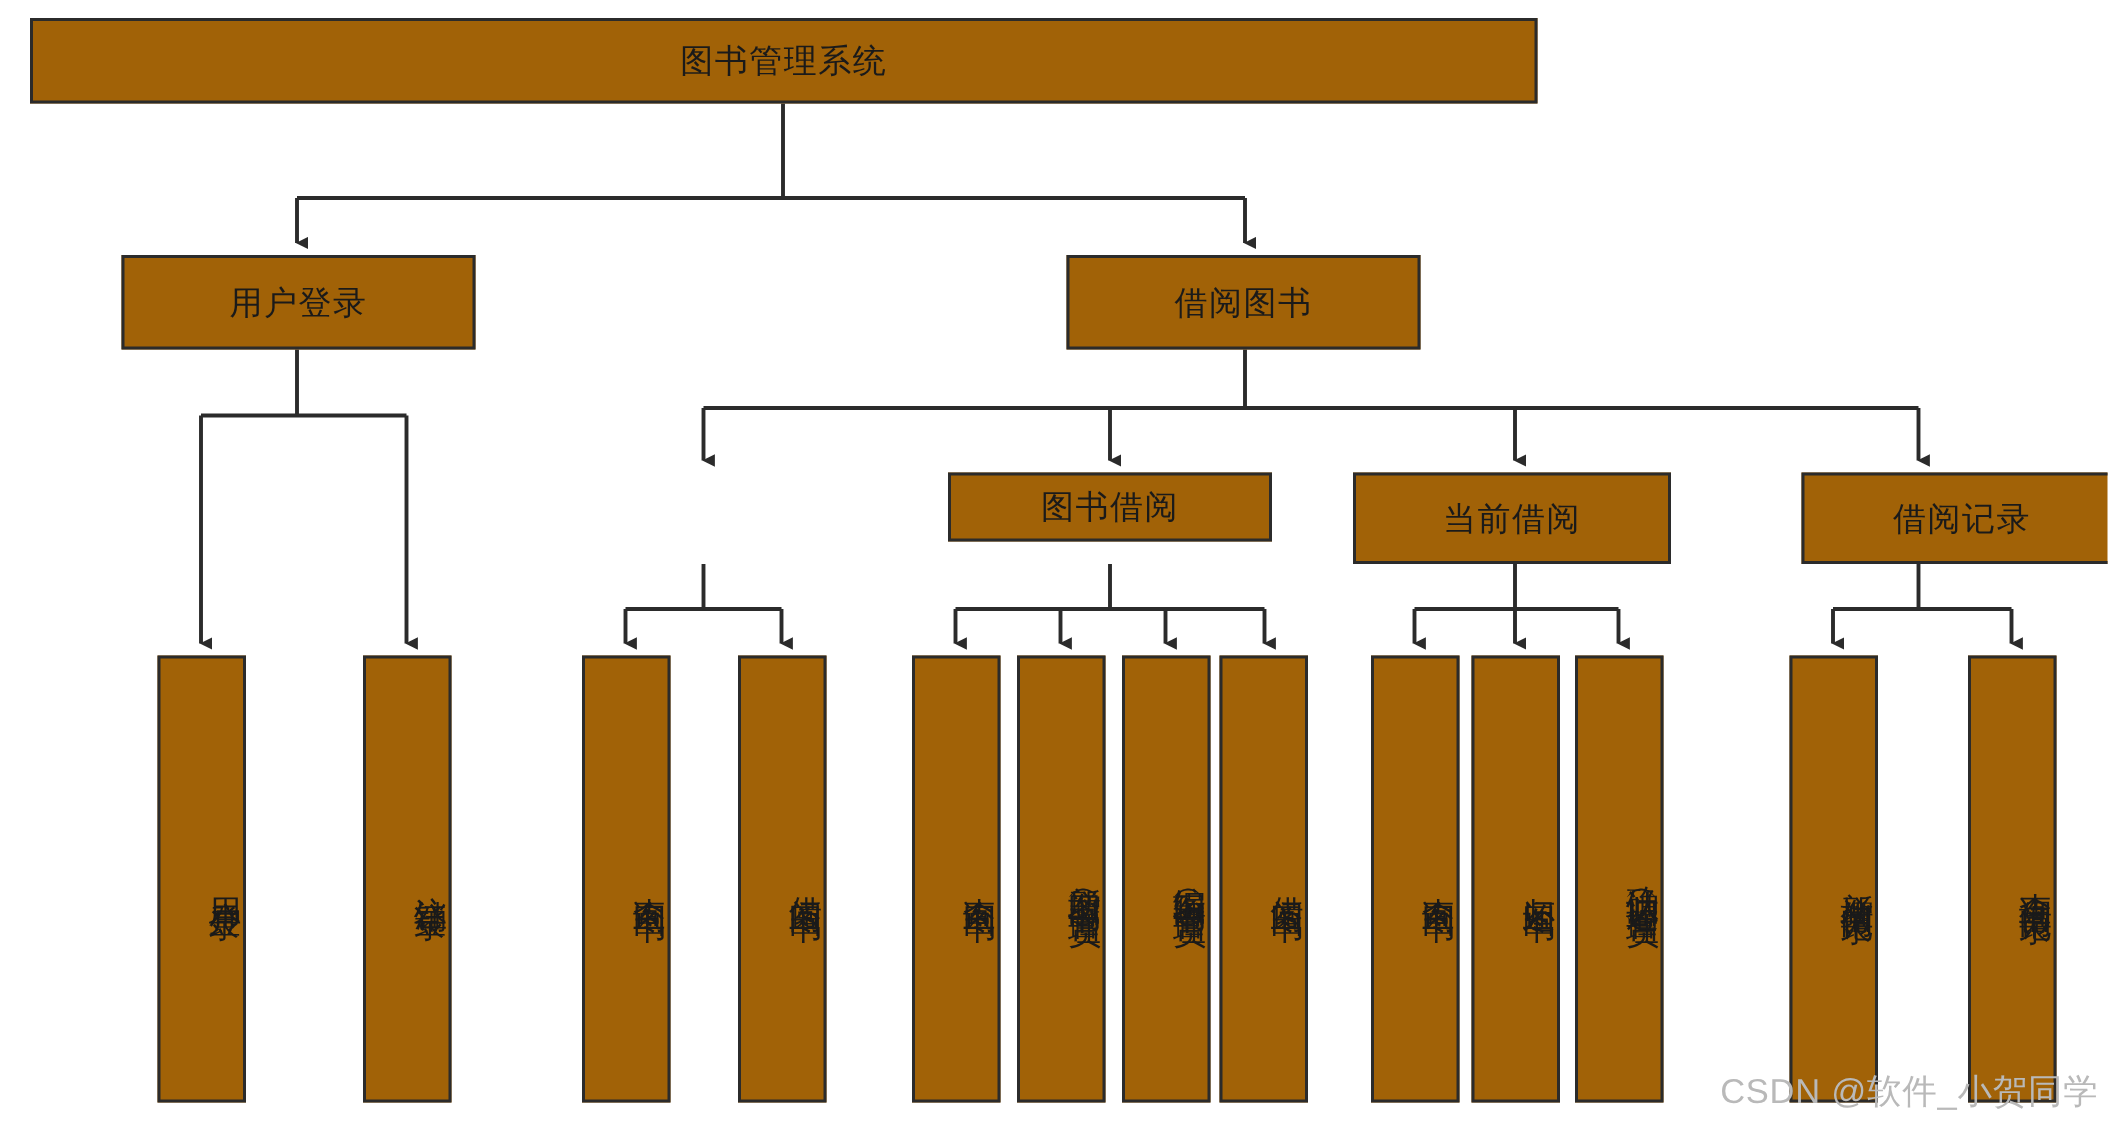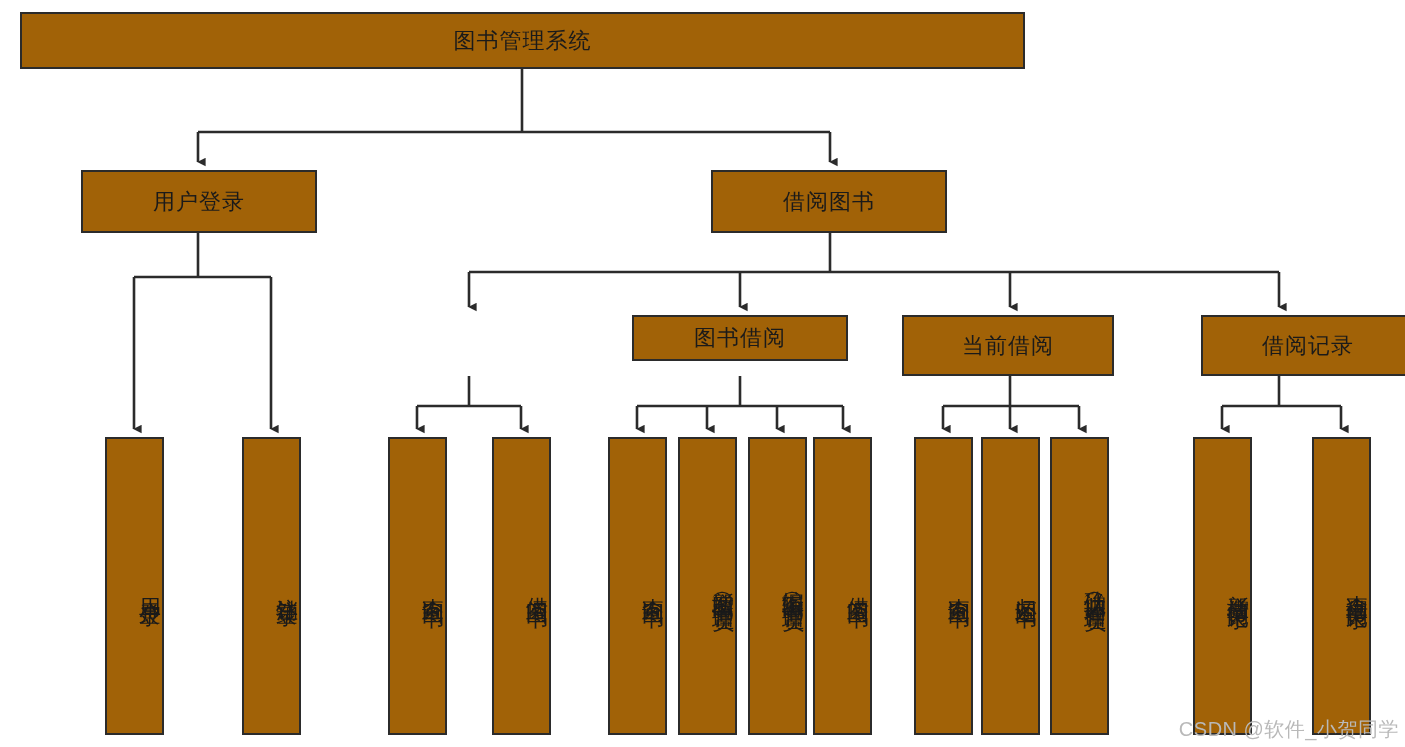--- a/index.html
+++ b/index.html
@@ -57,21 +57,21 @@
   .node-label {
     display: block;
     line-height: 1.08;
     white-space: pre-line;
     text-align: center;
   }
   .watermark {
     position: absolute;
     right: 6px;
     bottom: 4px;
-    font-size: 20px;
+    font-size: 23px;
     color: #b9b9b9;
     letter-spacing: 0.5px;
     font-family: "Liberation Sans", "DejaVu Sans", sans-serif;
     white-space: nowrap;
   }
 </style>
 </head>
 <body>
 
 <div id="diagram-root">

